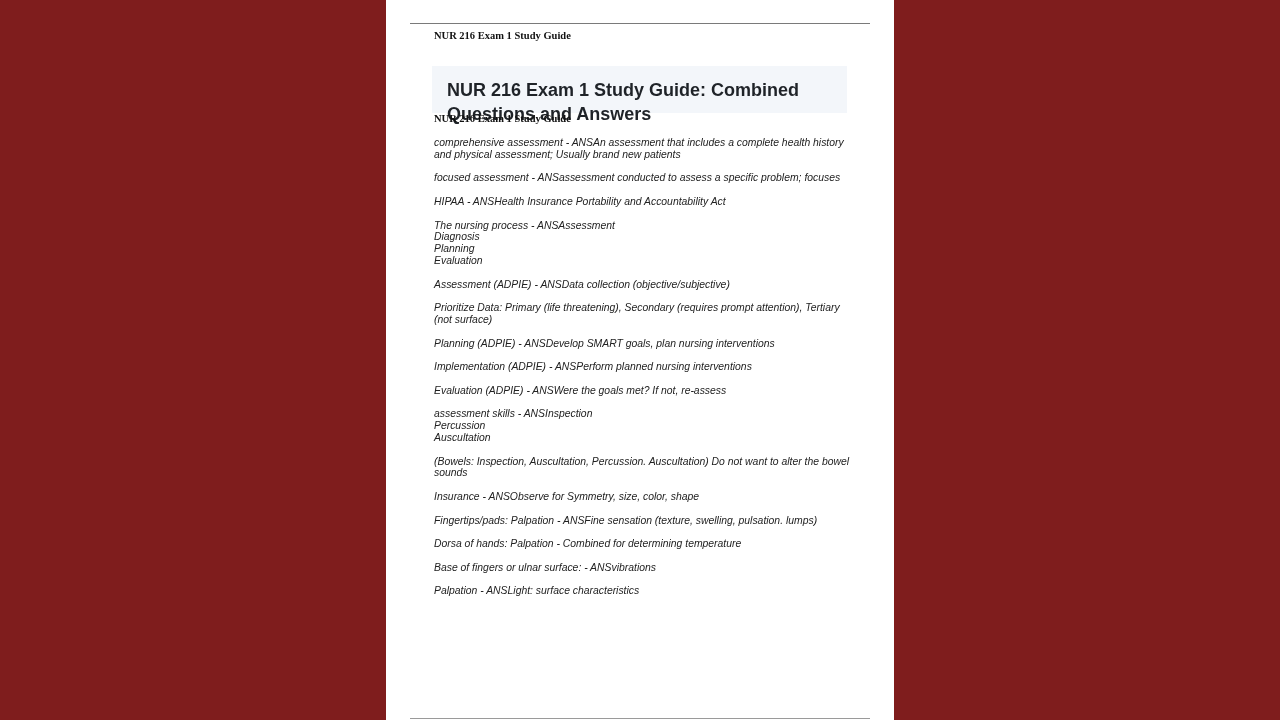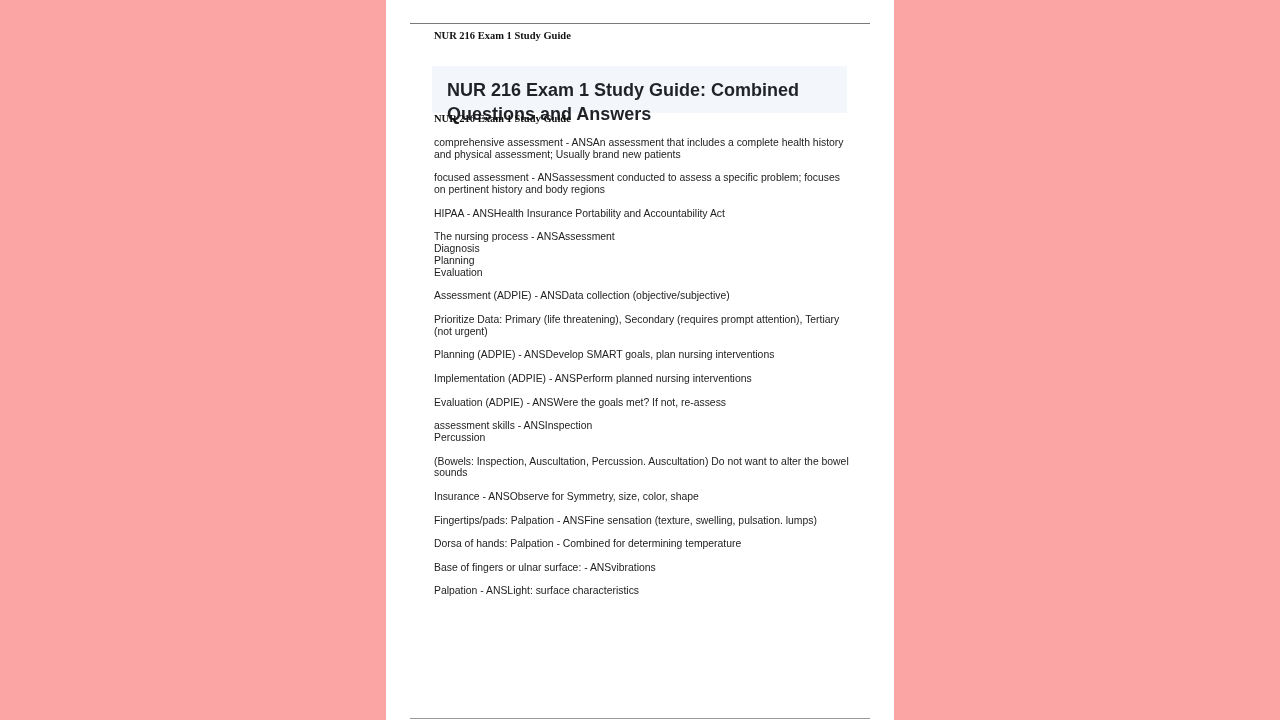--- a/index.html
+++ b/index.html
@@ -7,21 +7,21 @@
       padding: 0;
       background: #000000;
       width: 1280px;
       height: 720px;
       overflow: hidden;
     }
     .viewer {
       position: relative;
       width: 1280px;
       height: 720px;
-      background: #fca5a5;
+      background: #7f1d1d;
     }
     .page {
       position: absolute;
       left: 386px;
       top: 0;
       width: 508px;
       height: 720px;
       background: #ffffff;
       overflow: hidden;
     }
@@ -80,20 +80,21 @@
       left: 48px;
       top: 137px;
       width: 415px;
       font-family: "Liberation Sans", sans-serif;
       font-size: 10.4px;
       line-height: 11.8px;
       color: #222222;
     }
     .entry {
       margin: 0 0 11.8px 0;
+      font-style: italic;
     }
     .entry .line {
       display: block;
       white-space: nowrap;
     }
   </style>
 </head>
 <body>
 
 <div class="viewer">
@@ -110,50 +111,50 @@
 
     <div class="subtitle">NUR 216 Exam 1 Study Guide</div>
 
     <div class="entries" id="entries">
         <div class="entry">
           <span class="line">comprehensive assessment - ANSAn assessment that includes a complete health history</span>
           <span class="line">and physical assessment; Usually brand new patients</span>
         </div>
         <div class="entry">
           <span class="line">focused assessment - ANSassessment conducted to assess a specific problem; focuses</span>
-          <span class="line">on pertinent history and body regions</span>
         </div>
         <div class="entry">
           <span class="line">HIPAA - ANSHealth Insurance Portability and Accountability Act</span>
         </div>
         <div class="entry">
           <span class="line">The nursing process - ANSAssessment</span>
           <span class="line">Diagnosis</span>
           <span class="line">Planning</span>
           <span class="line">Evaluation</span>
         </div>
         <div class="entry">
           <span class="line">Assessment (ADPIE) - ANSData collection (objective/subjective)</span>
         </div>
         <div class="entry">
           <span class="line">Prioritize Data: Primary (life threatening), Secondary (requires prompt attention), Tertiary</span>
-          <span class="line">(not urgent)</span>
+          <span class="line">(not surface)</span>
         </div>
         <div class="entry">
           <span class="line">Planning (ADPIE) - ANSDevelop SMART goals, plan nursing interventions</span>
         </div>
         <div class="entry">
           <span class="line">Implementation (ADPIE) - ANSPerform planned nursing interventions</span>
         </div>
         <div class="entry">
           <span class="line">Evaluation (ADPIE) - ANSWere the goals met? If not, re-assess</span>
         </div>
         <div class="entry">
           <span class="line">assessment skills - ANSInspection</span>
           <span class="line">Percussion</span>
+          <span class="line">Auscultation</span>
         </div>
         <div class="entry">
           <span class="line">(Bowels: Inspection, Auscultation, Percussion. Auscultation) Do not want to alter the bowel</span>
           <span class="line">sounds</span>
         </div>
         <div class="entry">
           <span class="line">Insurance - ANSObserve for Symmetry, size, color, shape</span>
         </div>
         <div class="entry">
           <span class="line">Fingertips/pads: Palpation - ANSFine sensation (texture, swelling, pulsation. lumps)</span>

